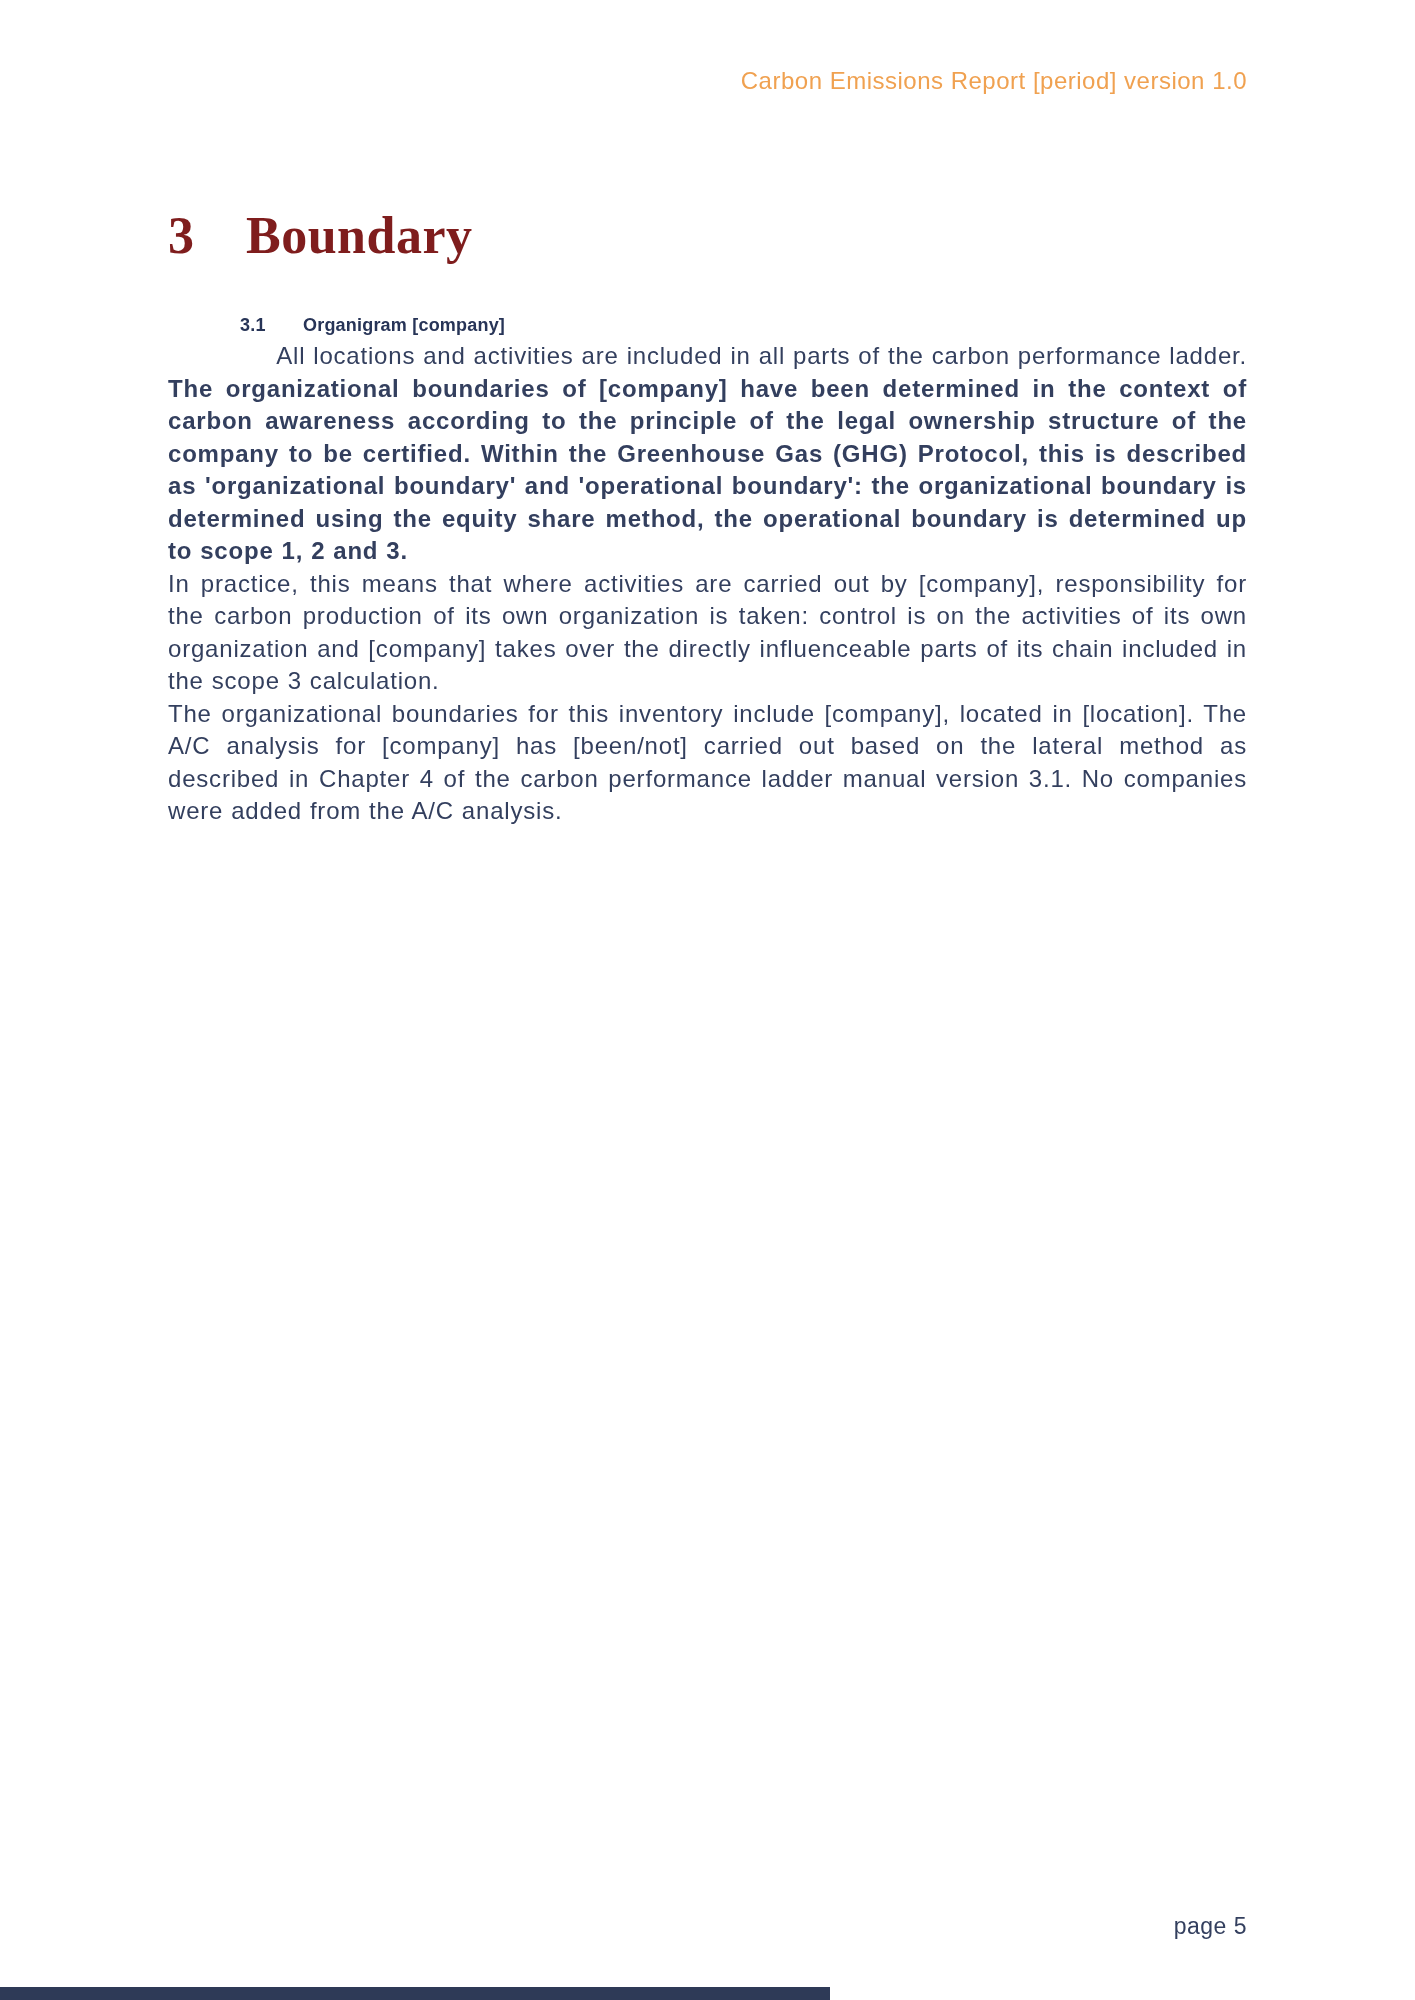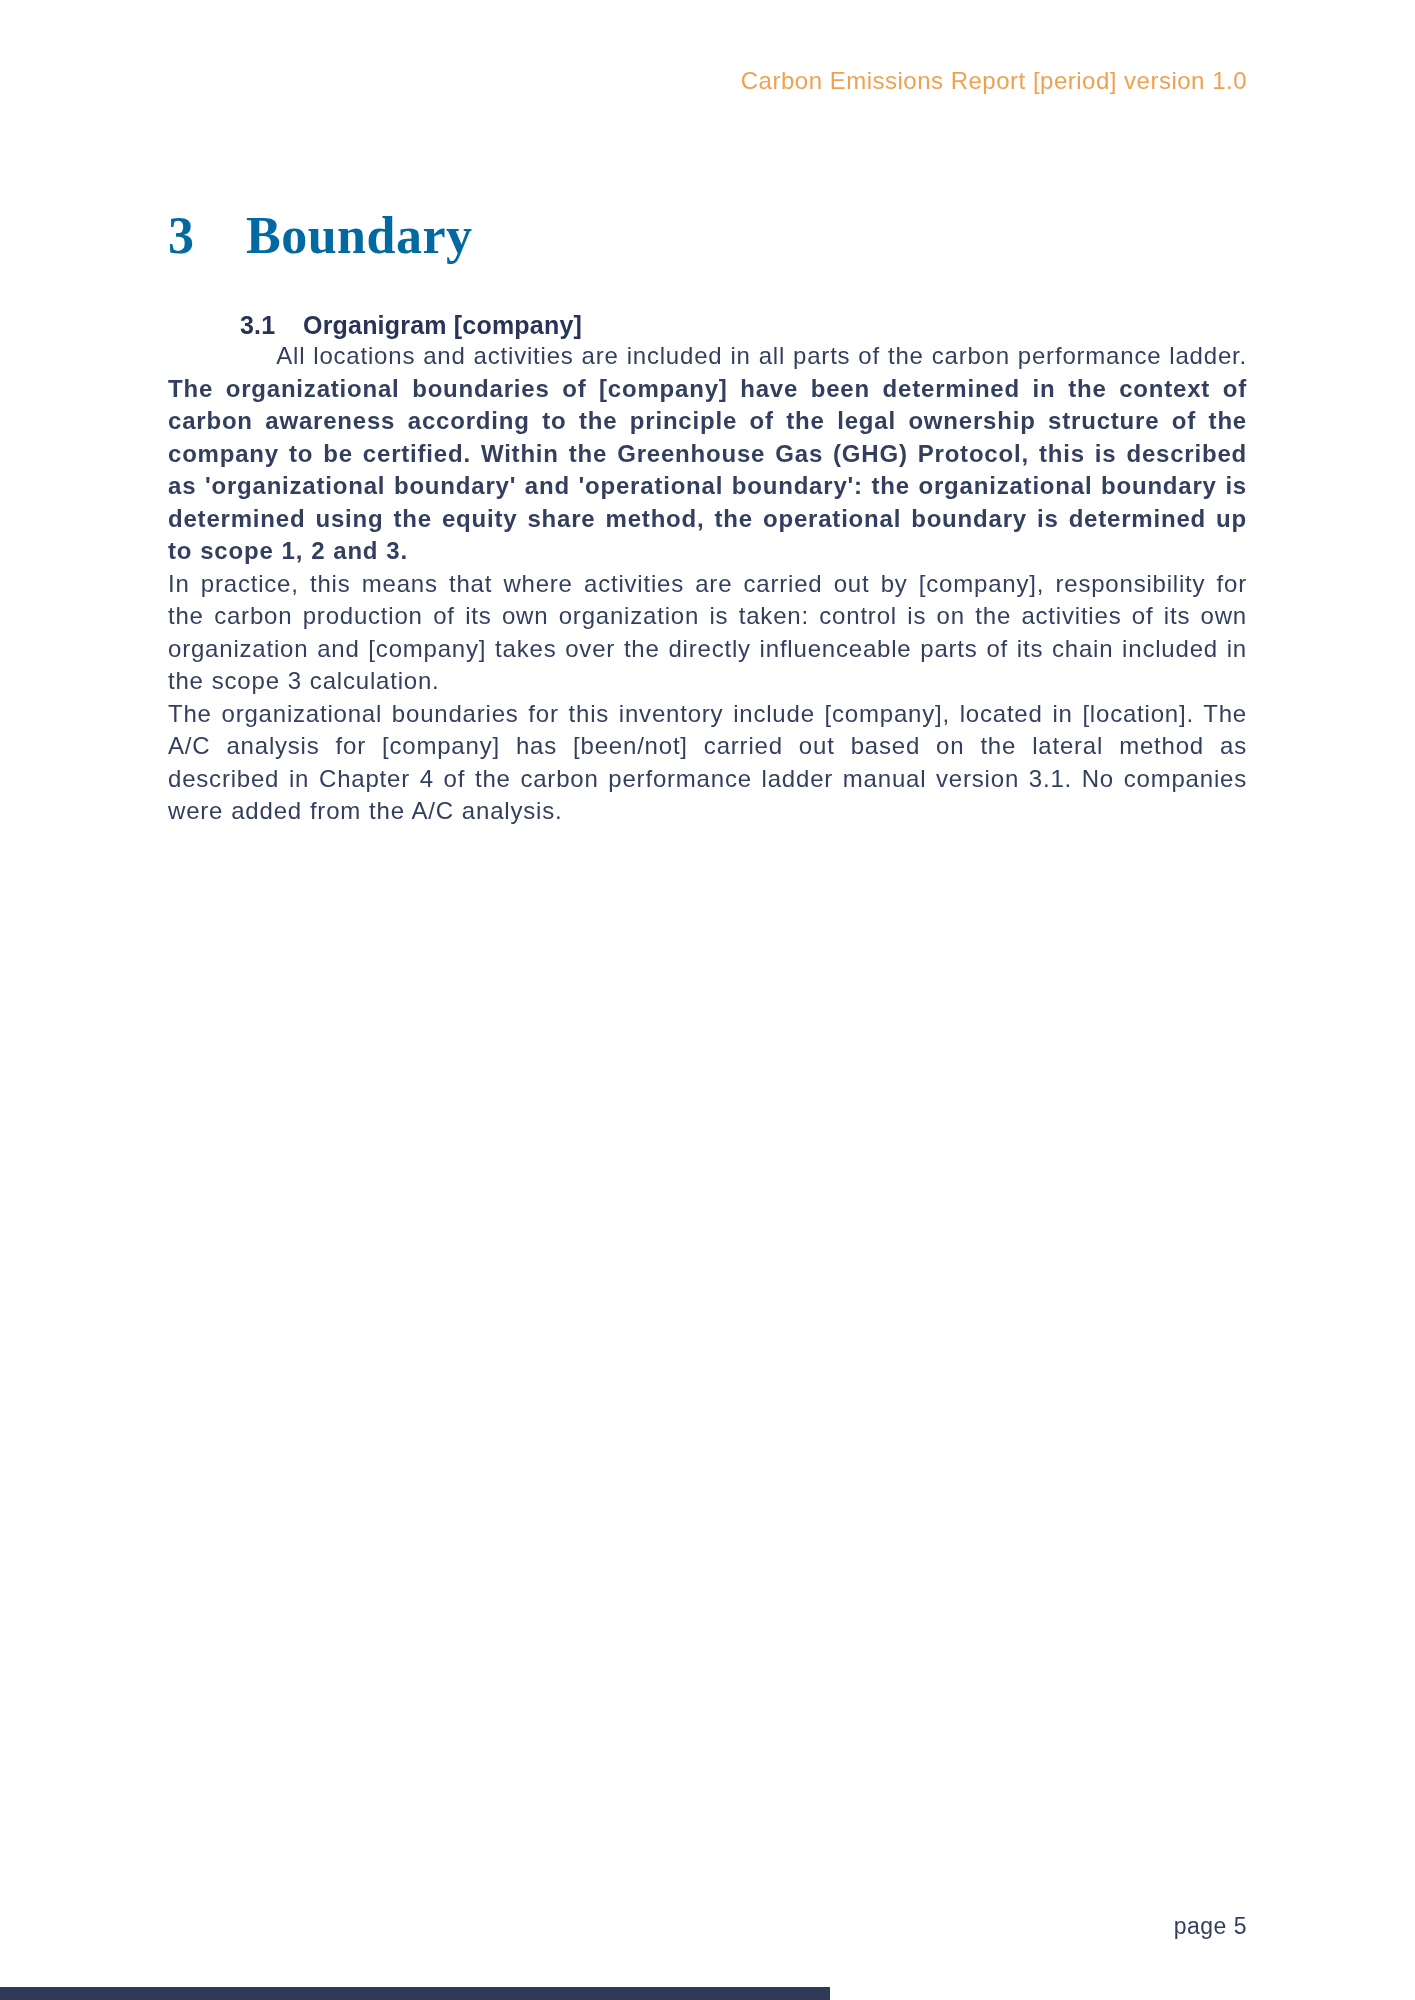--- a/index.html
+++ b/index.html
@@ -22,31 +22,31 @@
     letter-spacing: 0.5px;
     color: #f0a150;
     font-weight: 400;
   }
   h1.chapter {
     margin: 110px 0 0 0;
     font-family: "Liberation Serif", serif;
     font-weight: 700;
     font-size: 52px;
     line-height: 57px;
-    color: #0369a1;
+    color: #7f1d1d;
     letter-spacing: 0.5px;
   }
   h1.chapter .h1-num {
     display: inline-block;
     width: 78px;
   }
   .h2 {
     padding-left: 72px;
     font-weight: 700;
-    font-size: 25px;
+    font-size: 18px;
     line-height: 30px;
     color: #273457;
     letter-spacing: 0.2px;
   }
   .h2 .h2-num {
     display: inline-block;
     width: 63px;
   }
   .h2-1 { margin-top: 46px; }
   .h2-2 { margin-top: 22px; }

